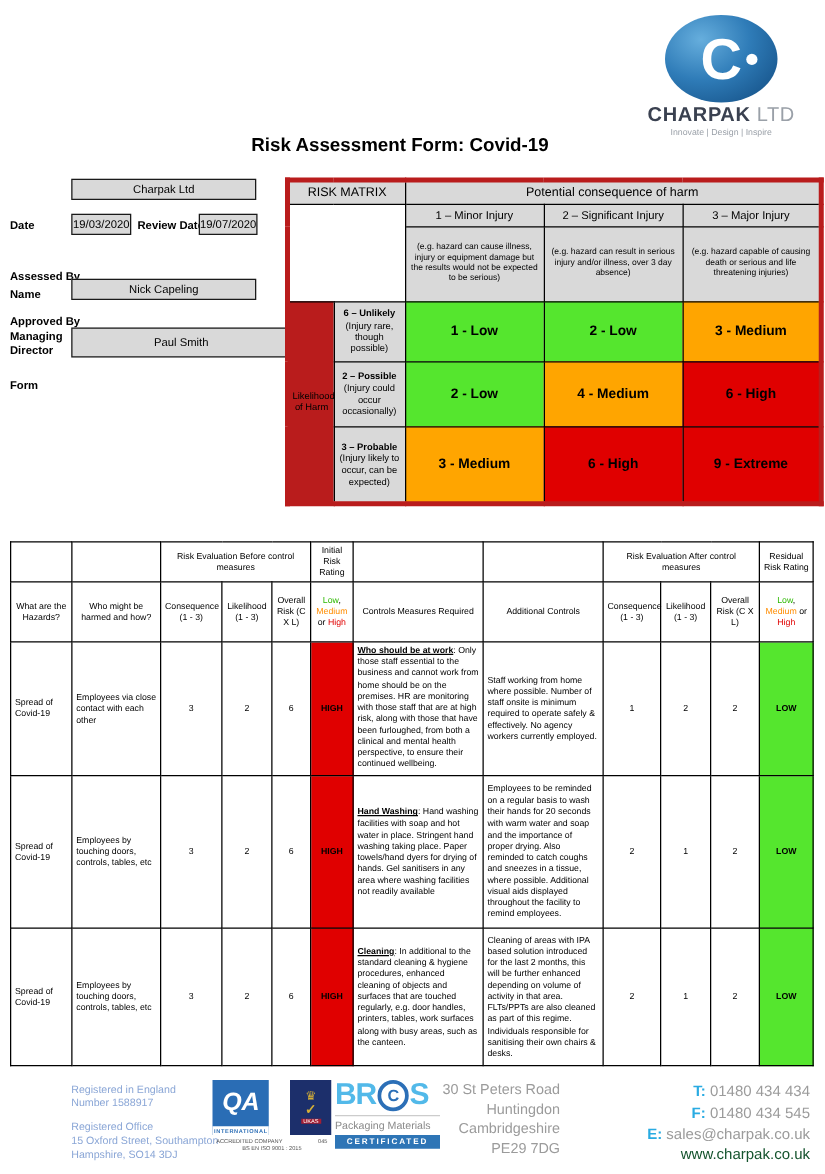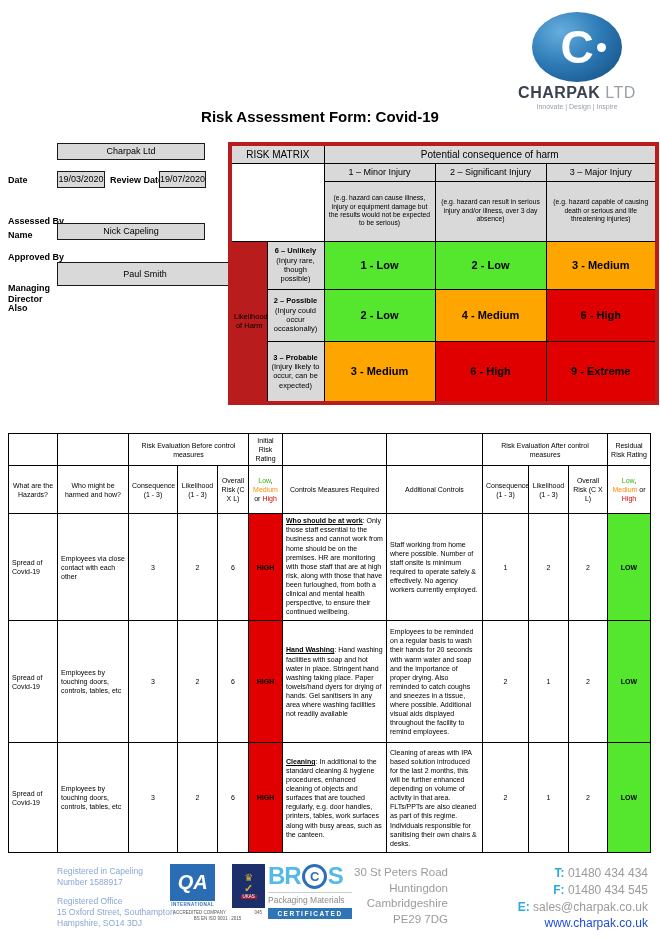--- a/index.html
+++ b/index.html
@@ -25,21 +25,21 @@
     font-size:9px;text-align:center;line-height:1.15;padding:1px 2px;box-sizing:border-box;}
   .b-company{left:57px;top:143px;width:148px;height:17px;}
   .l-date{left:8px;top:175px;}
   .b-date{left:57px;top:171px;width:48px;height:17px;}
   .l-review{left:110px;top:175px;}
   .b-review{left:159px;top:171px;width:47px;height:17px;}
   .l-assessed{left:8px;top:216px;}
   .l-name{left:8px;top:230px;}
   .b-name{left:57px;top:223px;width:148px;height:17px;}
   .l-approved{left:8px;top:252px;}
-  .l-md{left:8px;top:264px;width:48px;line-height:1.2;margin-top:19px;}
+  .l-md{left:8px;top:264px;width:48px;line-height:1.2;}
   .b-approved{left:57px;top:262px;width:176px;height:24px;}
   .l-task{left:8px;top:303px;}
   .b-task{left:57px;top:295px;width:148px;height:27px;}
 
   
   .matrix{position:absolute;left:228px;top:142px;}
   .matrix table{border-collapse:collapse;table-layout:fixed;width:427px;border:4px solid #b91c1c;}
   .matrix td{border:1px solid #000;text-align:center;vertical-align:middle;padding:1px 2px;box-sizing:border-box;}
   .m-gray{background:#d9d9d9;}
   .m-head{font-size:10px;font-weight:bold;font-weight:normal;}
@@ -87,21 +87,21 @@
   .cert-tiny{font-size:4.5px;color:#555;margin-top:2px;display:flex;justify-content:space-between;padding:0 3px;}
   .cert-iso{font-size:4.5px;color:#555;margin-top:1px;}
   .brcgs-block{position:absolute;left:268px;top:2px;width:84px;text-align:left;}
   .brcgs-word{font-size:24px;font-weight:bold;color:#52b9e9;letter-spacing:-1px;display:flex;align-items:center;}
   .brcgs-circle{display:inline-flex;align-items:center;justify-content:center;width:19px;height:19px;border:3px solid #2c6fb7;border-radius:50%;font-size:13px;color:#2c6fb7;margin:0 1px;}
   .brcgs-sub{font-size:8.5px;color:#8a8a8a;border-top:1px solid #ccc;margin-top:2px;padding-top:2px;}
   .brcgs-band{margin-top:3px;background:#2e75b6;color:#fff;font-size:6.5px;font-weight:bold;letter-spacing:1.5px;text-align:center;padding:2px 0;}
   .addr-block{position:absolute;left:330px;top:5px;width:118px;text-align:right;font-size:11.5px;color:#9b9b9b;line-height:1.35;}
   .contact-block{position:absolute;right:12px;top:5px;width:180px;text-align:right;font-size:12px;color:#9b9b9b;line-height:1.4;}
   .contact-block .tkey{color:#29abe2;font-weight:bold;}
-  .contact-block .weblink{color:#1d4ed8;}
+  .contact-block .weblink{color:#14532d;}
   a{text-decoration:none;color:inherit;}
 </style>
 </head>
 <body>
 
 <div id="page">
 
   <div class="brand">
     <div class="brand-ellipse">
       <div class="brand-c">C</div>
@@ -120,21 +120,21 @@
   <div class="flabel l-date">Date</div>
   <div class="fbox b-date">19/03/2020</div>
   <div class="flabel l-review">Review Date</div>
   <div class="fbox b-review">19/07/2020</div>
   <div class="flabel l-assessed">Assessed By</div>
   <div class="flabel l-name">Name</div>
   <div class="fbox b-name">Nick Capeling</div>
   <div class="flabel l-approved">Approved By</div>
   <div class="flabel l-md">Managing Director</div>
   <div class="fbox b-approved">Paul Smith</div>
-  <div class="flabel l-task">Also</div>
+  <div class="flabel l-task">Form</div>
 
   <div class="matrix">
     <table>
       <colgroup>
           <col style="width:37px">
           <col style="width:57px">
           <col style="width:111px">
           <col style="width:111px">
           <col style="width:111px">
         </colgroup>
@@ -299,21 +299,21 @@
         <td class="num">1</td>
         <td class="num">2</td>
         <td class="rate lv-low">LOW</td>
       </tr>
     </tbody>
       </table>
   </div>
 
   <div class="footer">
     <div class="reg-block">
-      <div>Registered in Capeling</div>
+      <div>Registered in England</div>
       <div>Number 1588917</div>
       <div class="gap"></div>
       <div>Registered Office</div>
       <div>15 Oxford Street, Southampton</div>
       <div>Hampshire, SO14 3DJ</div>
     </div>
 
     <div class="cert-block">
       <div class="cert-row">
         <div class="qa-square">

